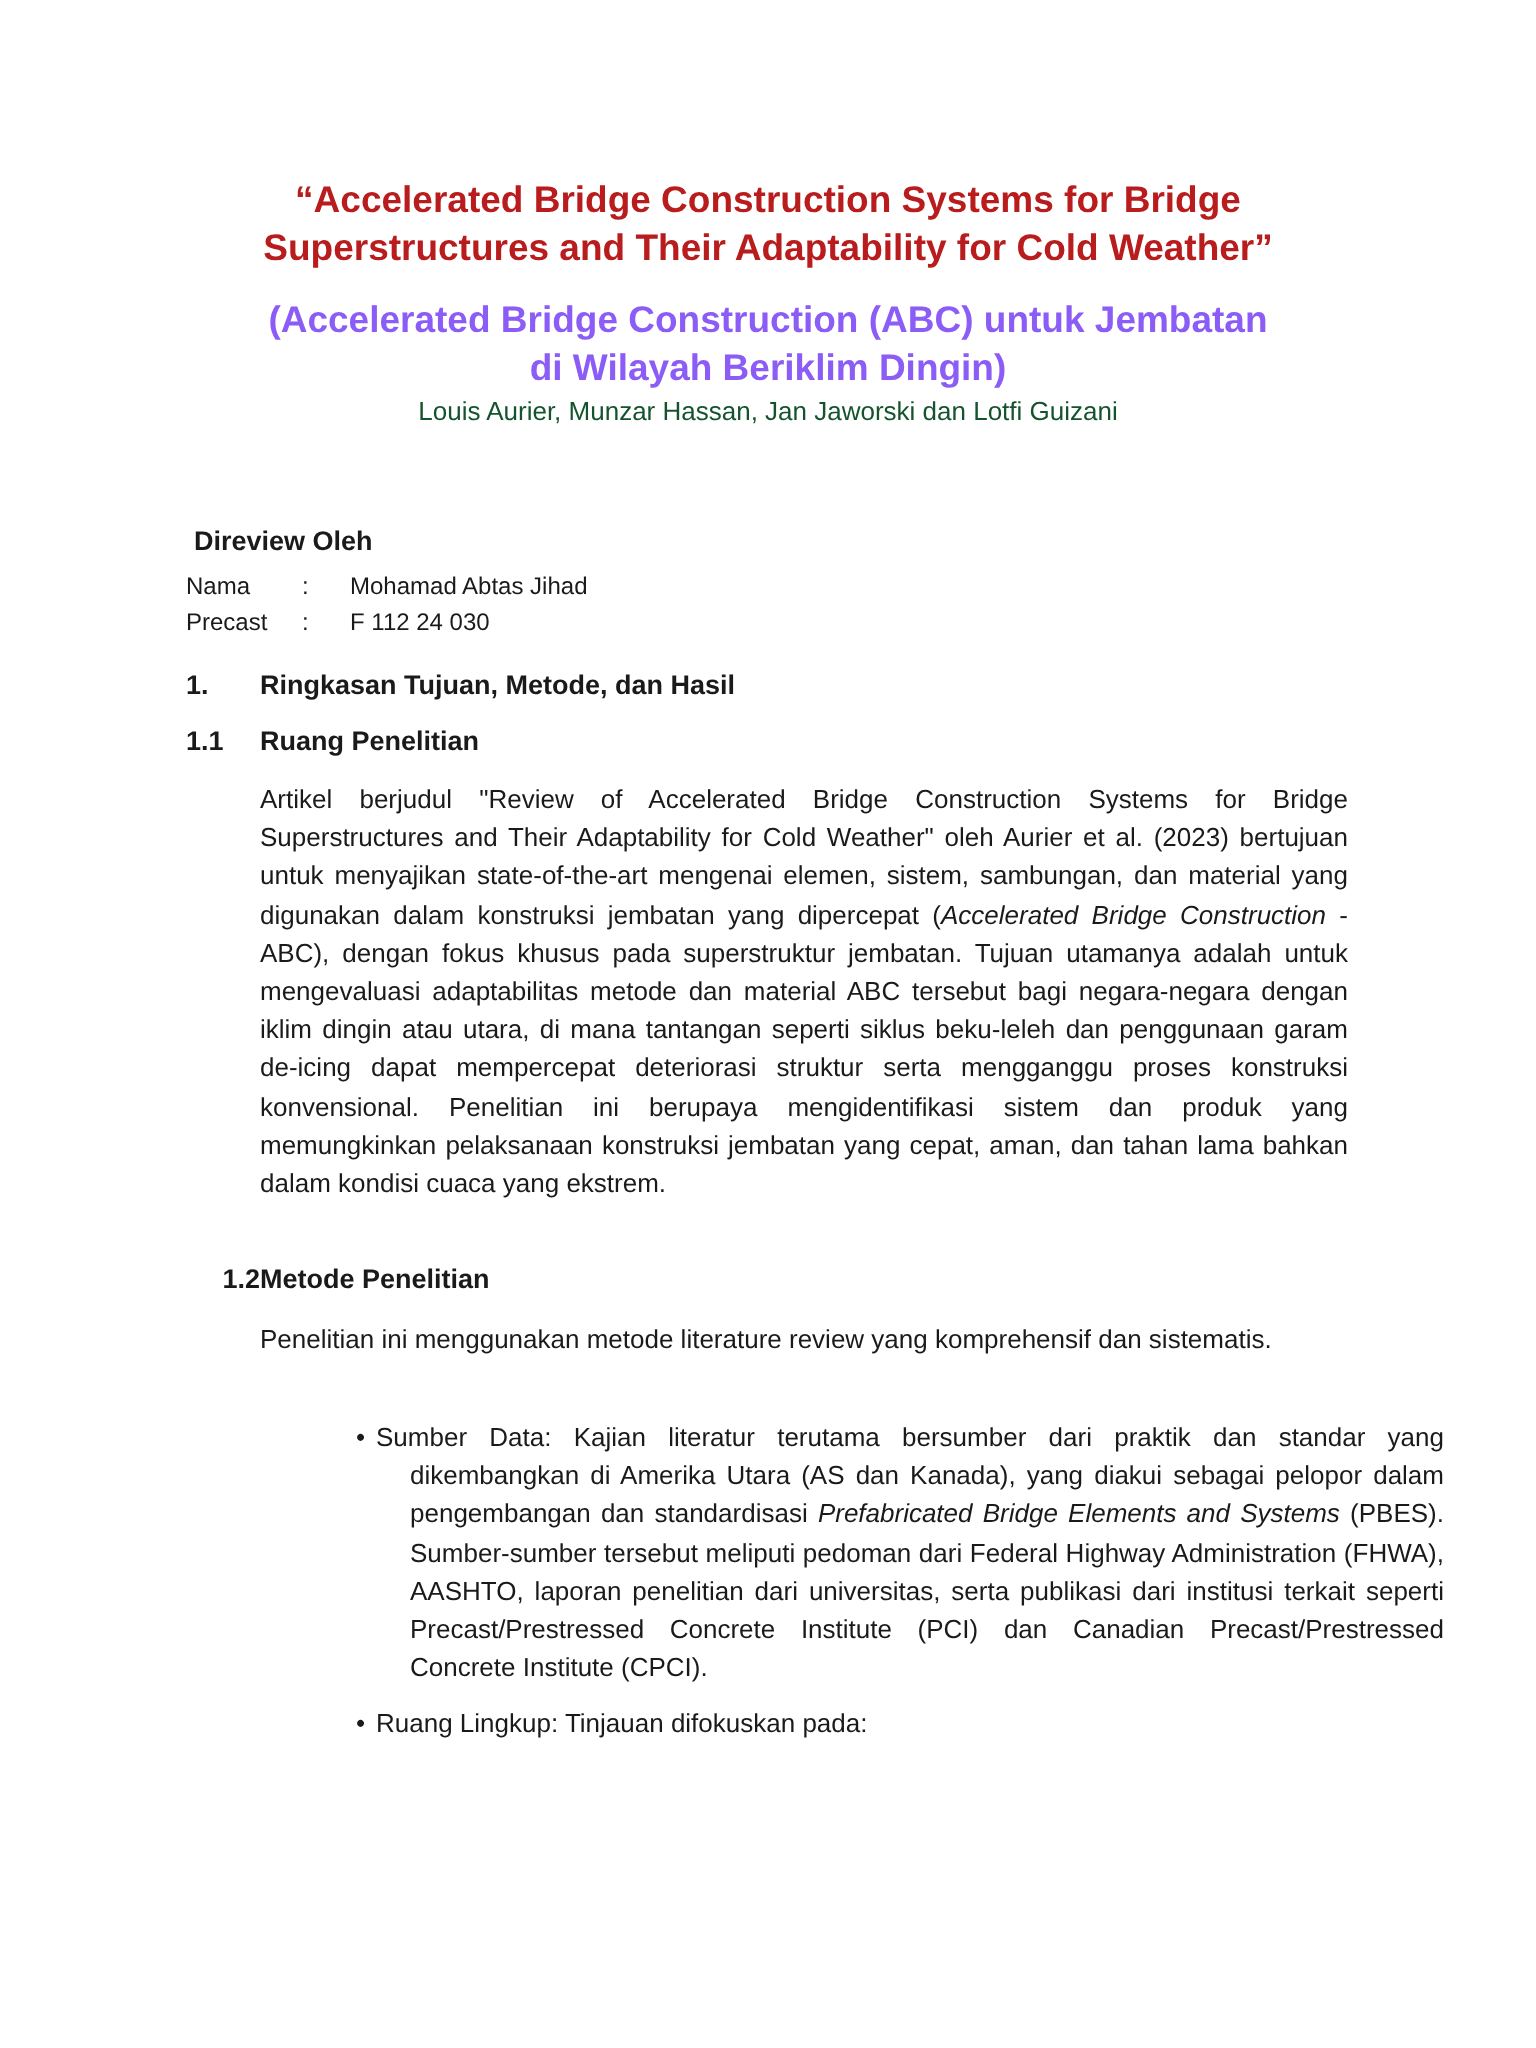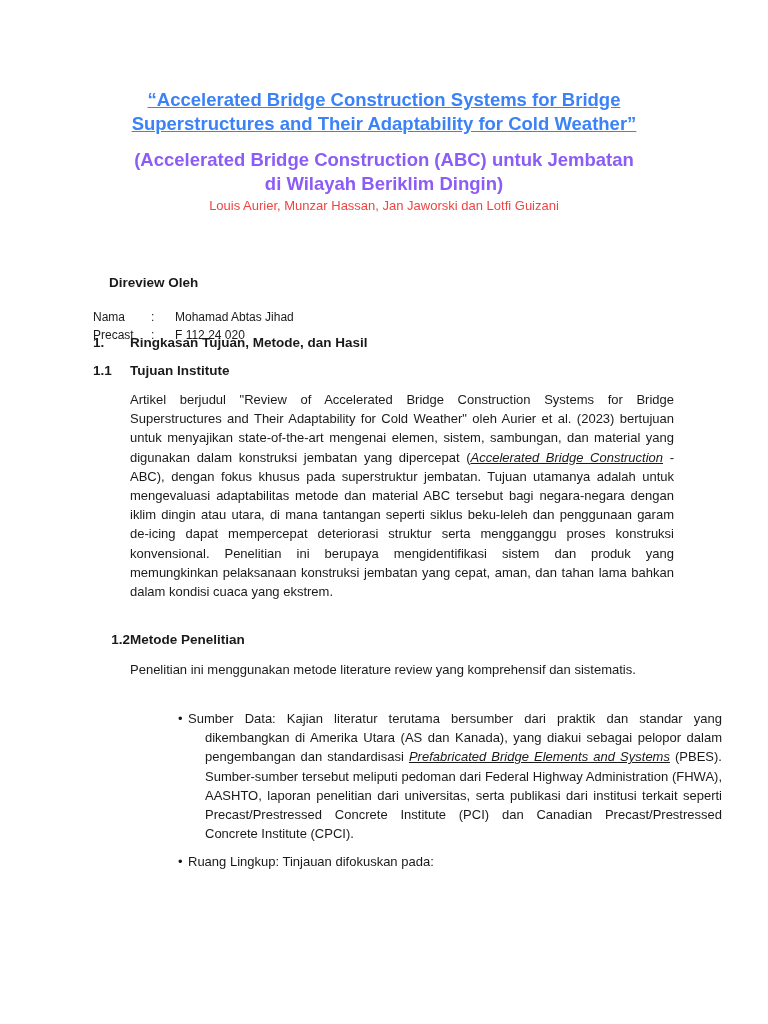--- a/index.html
+++ b/index.html
@@ -21,51 +21,50 @@
       width: 768px; height: 1024px;
     }
     .title-block {
       position: absolute;
       left: 100px;
       width: 568px;
       top: 88px;
       text-align: center;
     }
     .title-en {
-      color: #3b82f6;
+      color: #b91c1c;
       font-weight: bold;
       font-size: 18.5px;
       line-height: 24px;
       margin: 0;
-      text-decoration: underline;
     }
     .title-id {
       color: #8b5cf6;
       font-weight: bold;
       font-size: 18.5px;
       line-height: 24px;
       margin: 12px 0 0 0;
     }
     .authors {
       font-size: 13px;
       line-height: 17px;
       margin: 1px 0 0 0;
-      color: #ef4444;
+      color: #14532d;
     }
     .reviewer {
       position: absolute;
       left: 93px;
       top: 258px;
       width: 400px;
     }
     .reviewer-heading {
       font-weight: bold;
       font-size: 13.5px;
       line-height: 18px;
-      margin: 16px;
+      margin: 4px;
     }
     .kv-row {
       display: flex;
       font-size: 12px;
       line-height: 18px;
     }
     .kv-key { width: 58px; }
     .kv-sep { width: 24px; }
     .kv-val { }
     .heading {
@@ -112,21 +111,21 @@
       text-align: justify;
       padding-left: 26px;
       text-indent: -26px;
       box-sizing: border-box;
     }
     .num-item .n {
       display: inline-block;
       width: 26px;
       text-indent: 0;
     }
-    i { font-style: italic; text-decoration: underline; }
+    i { font-style: italic; }
   </style>
 </head>
 <body>
 
 <div class="page">
 
   <div class="title-block">
     <p class="title-en">
       <span>“Accelerated Bridge Construction Systems for Bridge</span><br>
       <span>Superstructures and Their Adaptability for Cold Weather”</span>
@@ -141,32 +140,32 @@
   <div class="reviewer">
     <p class="reviewer-heading">Direview Oleh</p>
     <div class="kv-row">
       <span class="kv-key">Nama</span>
       <span class="kv-sep">:</span>
       <span class="kv-val">Mohamad Abtas Jihad</span>
     </div>
     <div class="kv-row">
       <span class="kv-key">Precast</span>
       <span class="kv-sep">:</span>
-      <span class="kv-val">F 112 24 020</span>
+      <span class="kv-val">F 112 24 030</span>
     </div>
   </div>
 
   <div class="heading" style="top:334px;">
     <span class="num">1.</span>
     <span>Ringkasan Tujuan, Metode, dan Hasil</span>
   </div>
 
   <div class="heading" style="top:362px;">
     <span class="num">1.1</span>
-    <span>Tujuan Institute</span>
+    <span>Ruang Penelitian</span>
   </div>
 
   <p class="para" style="top:390px;"><span>Artikel berjudul "Review of Accelerated Bridge Construction Systems for Bridge Superstructures and Their Adaptability for Cold Weather" oleh Aurier et al. (2023) bertujuan untuk menyajikan state-of-the-art mengenai elemen, sistem, sambungan, dan material yang digunakan dalam konstruksi jembatan yang dipercepat (</span><i>Accelerated Bridge Construction</i><span> - ABC), dengan fokus khusus pada superstruktur jembatan. Tujuan utamanya adalah untuk mengevaluasi adaptabilitas metode dan material ABC tersebut bagi negara-negara dengan iklim dingin atau utara, di mana tantangan seperti siklus beku-leleh dan penggunaan garam de-icing dapat mempercepat deteriorasi struktur serta mengganggu proses konstruksi konvensional. Penelitian ini berupaya mengidentifikasi sistem dan produk yang memungkinkan pelaksanaan konstruksi jembatan yang cepat, aman, dan tahan lama bahkan dalam kondisi cuaca yang ekstrem.</span></p>
 
   <div class="heading" style="top:631px;text-align:right;">
     <span class="num">1.2</span>
     <span>Metode Penelitian</span>
   </div>
 
   <p class="para" style="top:660px;">Penelitian ini menggunakan metode literature review yang komprehensif dan sistematis.</p>

